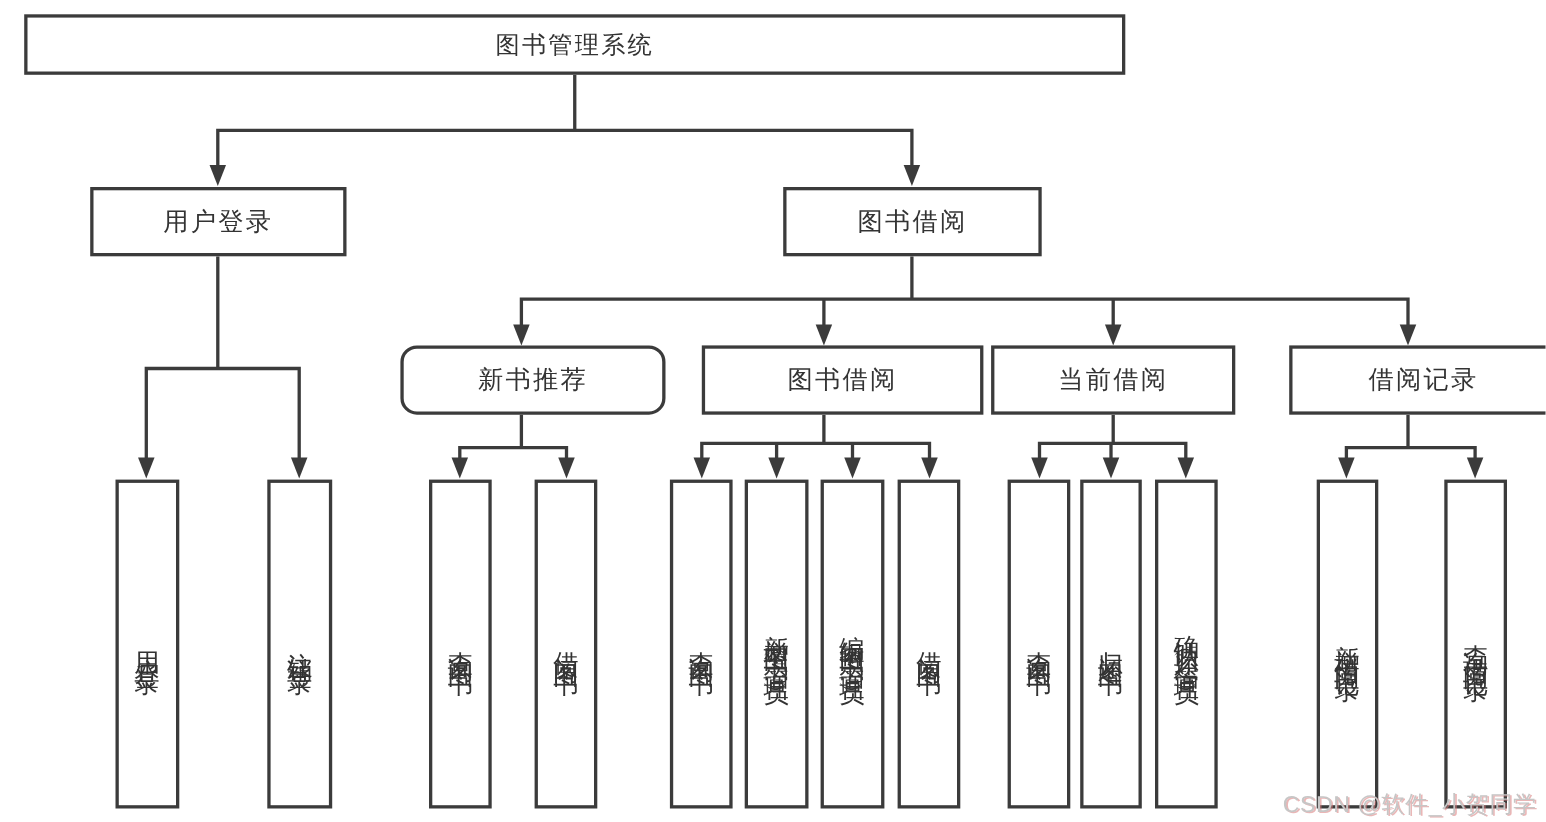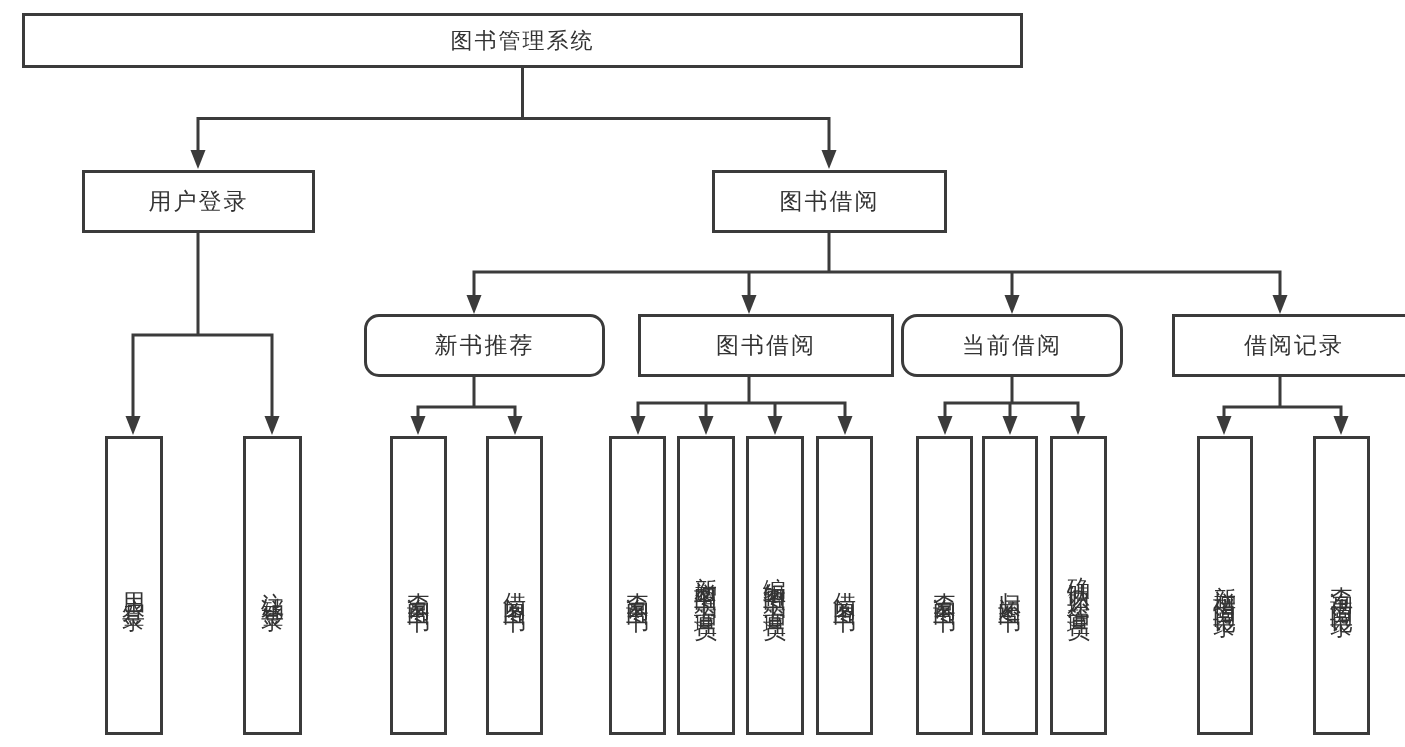--- a/index.html
+++ b/index.html
@@ -80,35 +80,36 @@
     </g>
   </svg>
 
   <div class="box h root" style="left:22px; top:13px; width:1001px; height:55px;">图书管理系统</div>
 
   <div class="box h" style="left:82px; top:170px; width:233px; height:63px;">用户登录</div>
   <div class="box h" style="left:712px; top:170px; width:235px; height:63px;">图书借阅</div>
 
   <div class="box h" style="left:364px; top:314px; width:241px; height:63px;border-radius:15px;">新书推荐</div>
   <div class="box h" style="left:638px; top:314px; width:256px; height:63px;">图书借阅</div>
-  <div class="box h" style="left:901px; top:314px; width:222px; height:63px;border-radius:16px;">当前借阅</div>
+  <div class="box h" style="left:901px; top:314px; width:222px; height:63px;">当前借阅</div>
   <div class="box h" style="left:1172px; top:314px; width:244px; height:63px;">借阅记录</div>
 
   <div class="box v" style="left:105px; top:436px; width:58px; height:299px; line-height:52px;">用户登录</div>
   <div class="box v" style="left:243px; top:436px; width:59px; height:299px; line-height:53px;">注销登录</div>
 
   <div class="box v" style="left:390px; top:436px; width:57px; height:299px;">查询图书</div>
   <div class="box v" style="left:486px; top:436px; width:57px; height:299px;">借阅图书</div>
 
   <div class="box v" style="left:609px; top:436px; width:57px; height:299px;">查询图书</div>
   <div class="box v" style="left:677px; top:436px; width:58px; height:299px; line-height:52px;">新增图书（管理员）</div>
   <div class="box v" style="left:746px; top:436px; width:58px; height:299px; line-height:52px;">编辑图书（管理员）</div>
   <div class="box v" style="left:816px; top:436px; width:57px; height:299px;">借阅图书</div>
 
   <div class="box v" style="left:916px; top:436px; width:57px; height:299px;">查询图书</div>
   <div class="box v" style="left:982px; top:436px; width:56px; height:299px; line-height:50px;">归还图书</div>
   <div class="box v" style="left:1050px; top:436px; width:57px; height:299px;">确认归还（管理员）</div>
 
   <div class="box v" style="left:1197px; top:436px; width:56px; height:299px; line-height:50px;">新增借阅记录</div>
   <div class="box v" style="left:1313px; top:436px; width:57px; height:299px;">查询借阅记录</div>
 
+  <div class="watermark">CSDN @软件_小贺同学</div>
 
 </div>
 
 </body></html>

